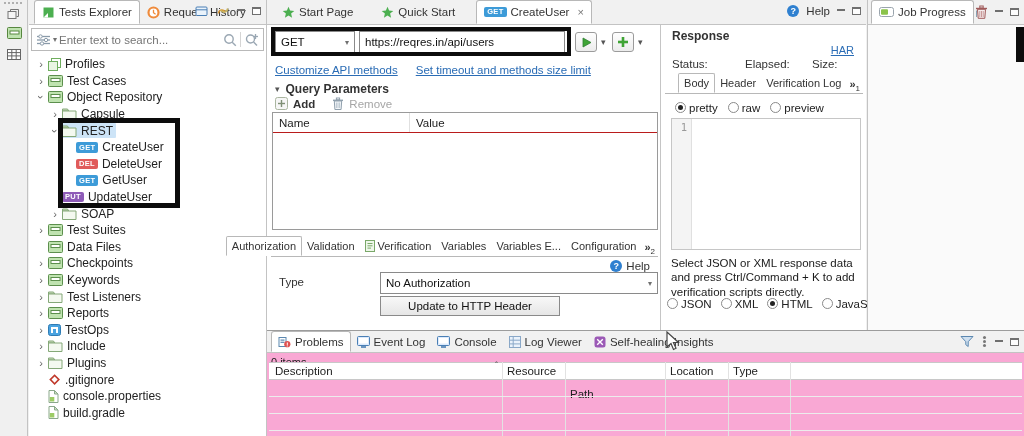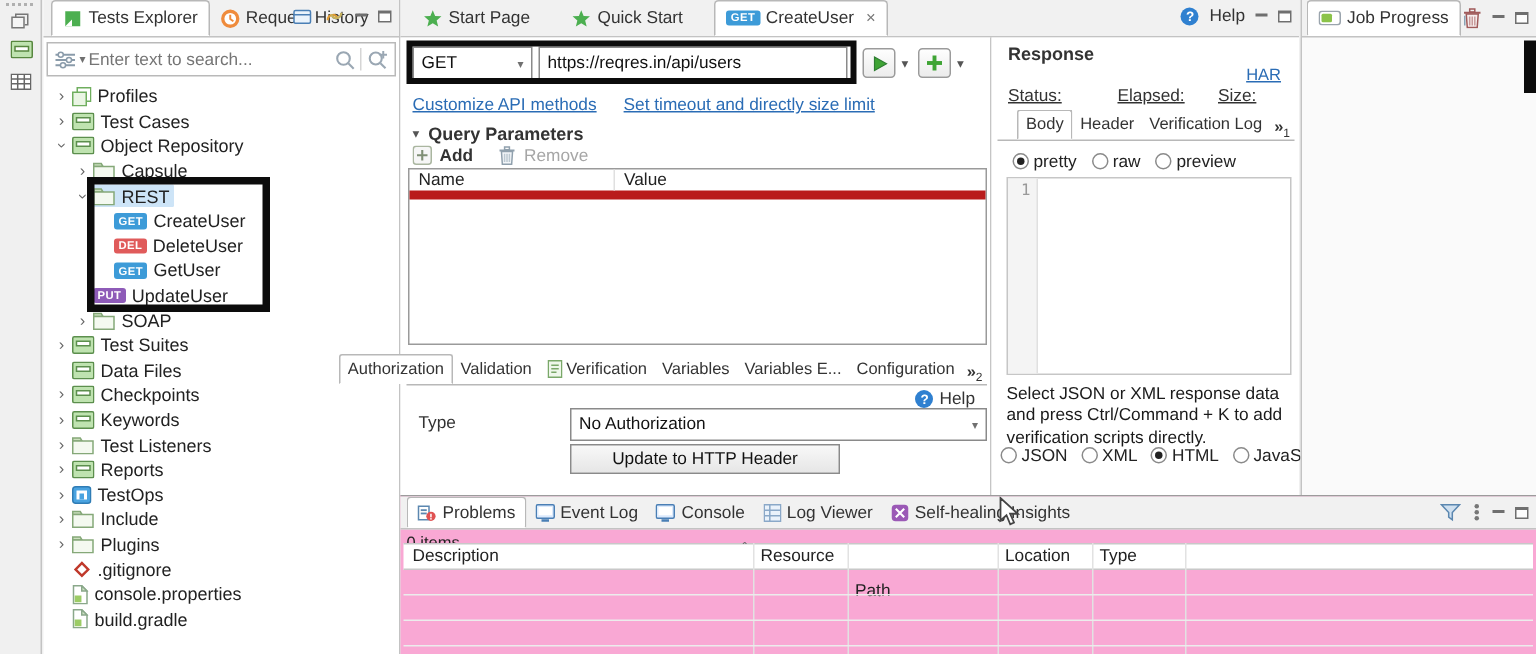--- a/index.html
+++ b/index.html
@@ -59,41 +59,41 @@
   #urlfield { left:92px; top:6px; width:206px; padding:0 5px; }
   .toolbtn { border:1px solid #9b9b9b; border-radius:3px; background:linear-gradient(#fefefe,#ececec); width:22px; height:20px; display:flex; align-items:center; justify-content:center; }
   #playbtn { left:308px; top:7px; }
   #plusbtn { left:345px; top:7px; }
   .caretbtn { color:#555; font-size:9px; }
 
   #linksrow { left:8px; top:39px; display:flex; gap:18px; font-size:11.5px; }
   #qphead { left:8px; top:57px; display:flex; align-items:center; gap:6px; }
   #addrow { left:8px; top:72px; display:flex; align-items:center; gap:5px; font-size:11.5px; }
   #paramtable { left:5px; top:87px; width:386px; height:118px; border:1px solid #9a9a9a; background:#fff; }
-  #paramtable .phead { height:20px; border-bottom:6px solid #b91c1c; display:flex; align-items:center; font-size:11.5px; color:#222; }
+  #paramtable .phead { height:20px; border-bottom:1px solid #b91c1c; display:flex; align-items:center; font-size:11.5px; color:#222; }
   #paramtable .pcol1 { width:136px; padding-left:6px; }
   #paramtable .pcol2 { padding-left:6px; border-left:1px solid #e0e0e0; height:100%; display:flex; align-items:center; flex:1; }
 
   .smalltabs { position:absolute; display:flex; align-items:flex-end; height:21px; border-bottom:1px solid #b8b8b8;justify-content:flex-end; }
   .stab { display:flex; align-items:center; gap:3px; height:20px; padding:0 5px; font-size:11px; color:#333; white-space:nowrap; }
   .stab.active { background:#fff; border:1px solid #b8b8b8; border-bottom:1px solid #fff; border-radius:2px 2px 0 0; }
   .ovf { font-size:11px; color:#333; padding:0 3px; }
   .ovf sub { font-size:8px; }
 
   #authtabs { left:4px; top:211px; width:387px; }
   #reqhelp { right:10px; top:235px; display:flex; align-items:center; gap:4px; font-size:11.5px; }
   .qicon { width:12px; height:12px; border-radius:50%; background:#2f80d0; color:#fff; font-size:9px; font-weight:bold; display:inline-flex; align-items:center; justify-content:center; }
   #typerow-label { left:12px; top:251px; font-size:11.5px; }
   #authsel { left:113px; top:247px; width:278px; padding:0 5px; justify-content:space-between; }
   #updatebtn { left:113px; top:271px; width:180px; height:20px; border:1px solid #8a8a8a; background:linear-gradient(#f8f8f8,#e6e6e6); display:flex; align-items:center; justify-content:center; font-size:11.5px; color:#111; }
 
   
   #resp-title { left:11px; top:4px; }
   #har { right:12px; top:19px; font-size:11px; }
-  #respmeta { left:11px; top:33px; display:flex; font-size:11.5px;text-decoration:underline; }
+  #respmeta { left:11px; top:33px; display:flex; font-size:11.5px; }
   #respmeta span:nth-child(1){ width:73px; }
   #respmeta span:nth-child(2){ width:67px; }
   #resptabs { left:4px; top:48px; width:198px; }
   .radiorow { display:flex; align-items:flex-start; gap:4px; font-size:11.5px; color:#222; }
   #viewmodes { left:14px; top:77px; }
   #respeditor { left:10px; top:93px; width:190px; height:132px; border:1px solid #c6c6c6; background:#fff; display:flex; }
   #respeditor .gutter { width:20px; background:#f4f4f4; border-right:1px solid #e0e0e0; text-align:right; padding:2px 4px 0 0; color:#999; font-size:10.5px; font-family:"DejaVu Sans Mono",monospace; }
   #resphint { left:10px; top:231px; width:192px; font-size:11.5px; line-height:1.25; color:#1a1a1a; }
   #langmodes { left:6px; top:273px; }
   .radio { width:11px; height:11px; border:1px solid #8a8a8a; border-radius:50%; background:#fff; display:inline-block; position:relative; flex:none; }
@@ -521,21 +521,21 @@
             <svg width="12" height="12">
               <rect x="4.7" y="1" width="2.6" height="10" fill="#3fa435"></rect>
               <rect x="1" y="4.7" width="10" height="2.6" fill="#3fa435"></rect>
             </svg>
           </span>
       </div>
       <span class="abs caretbtn" style="left:371px;top:12px">▾</span>
 
       <div id="linksrow" class="abs">
         <span class="link">Customize API methods</span>
-        <span class="link">Set timeout and directly size limit</span>
+        <span class="link">Set timeout and methods size limit</span>
       </div>
 
       <div id="qphead" class="abs">
         <span style="font-size:9px;color:#555">▾</span>
         <span class="bold">Query Parameters</span>
       </div>
 
       <div id="addrow" class="abs">
         <span class="ico">
             <svg width="13" height="13">

